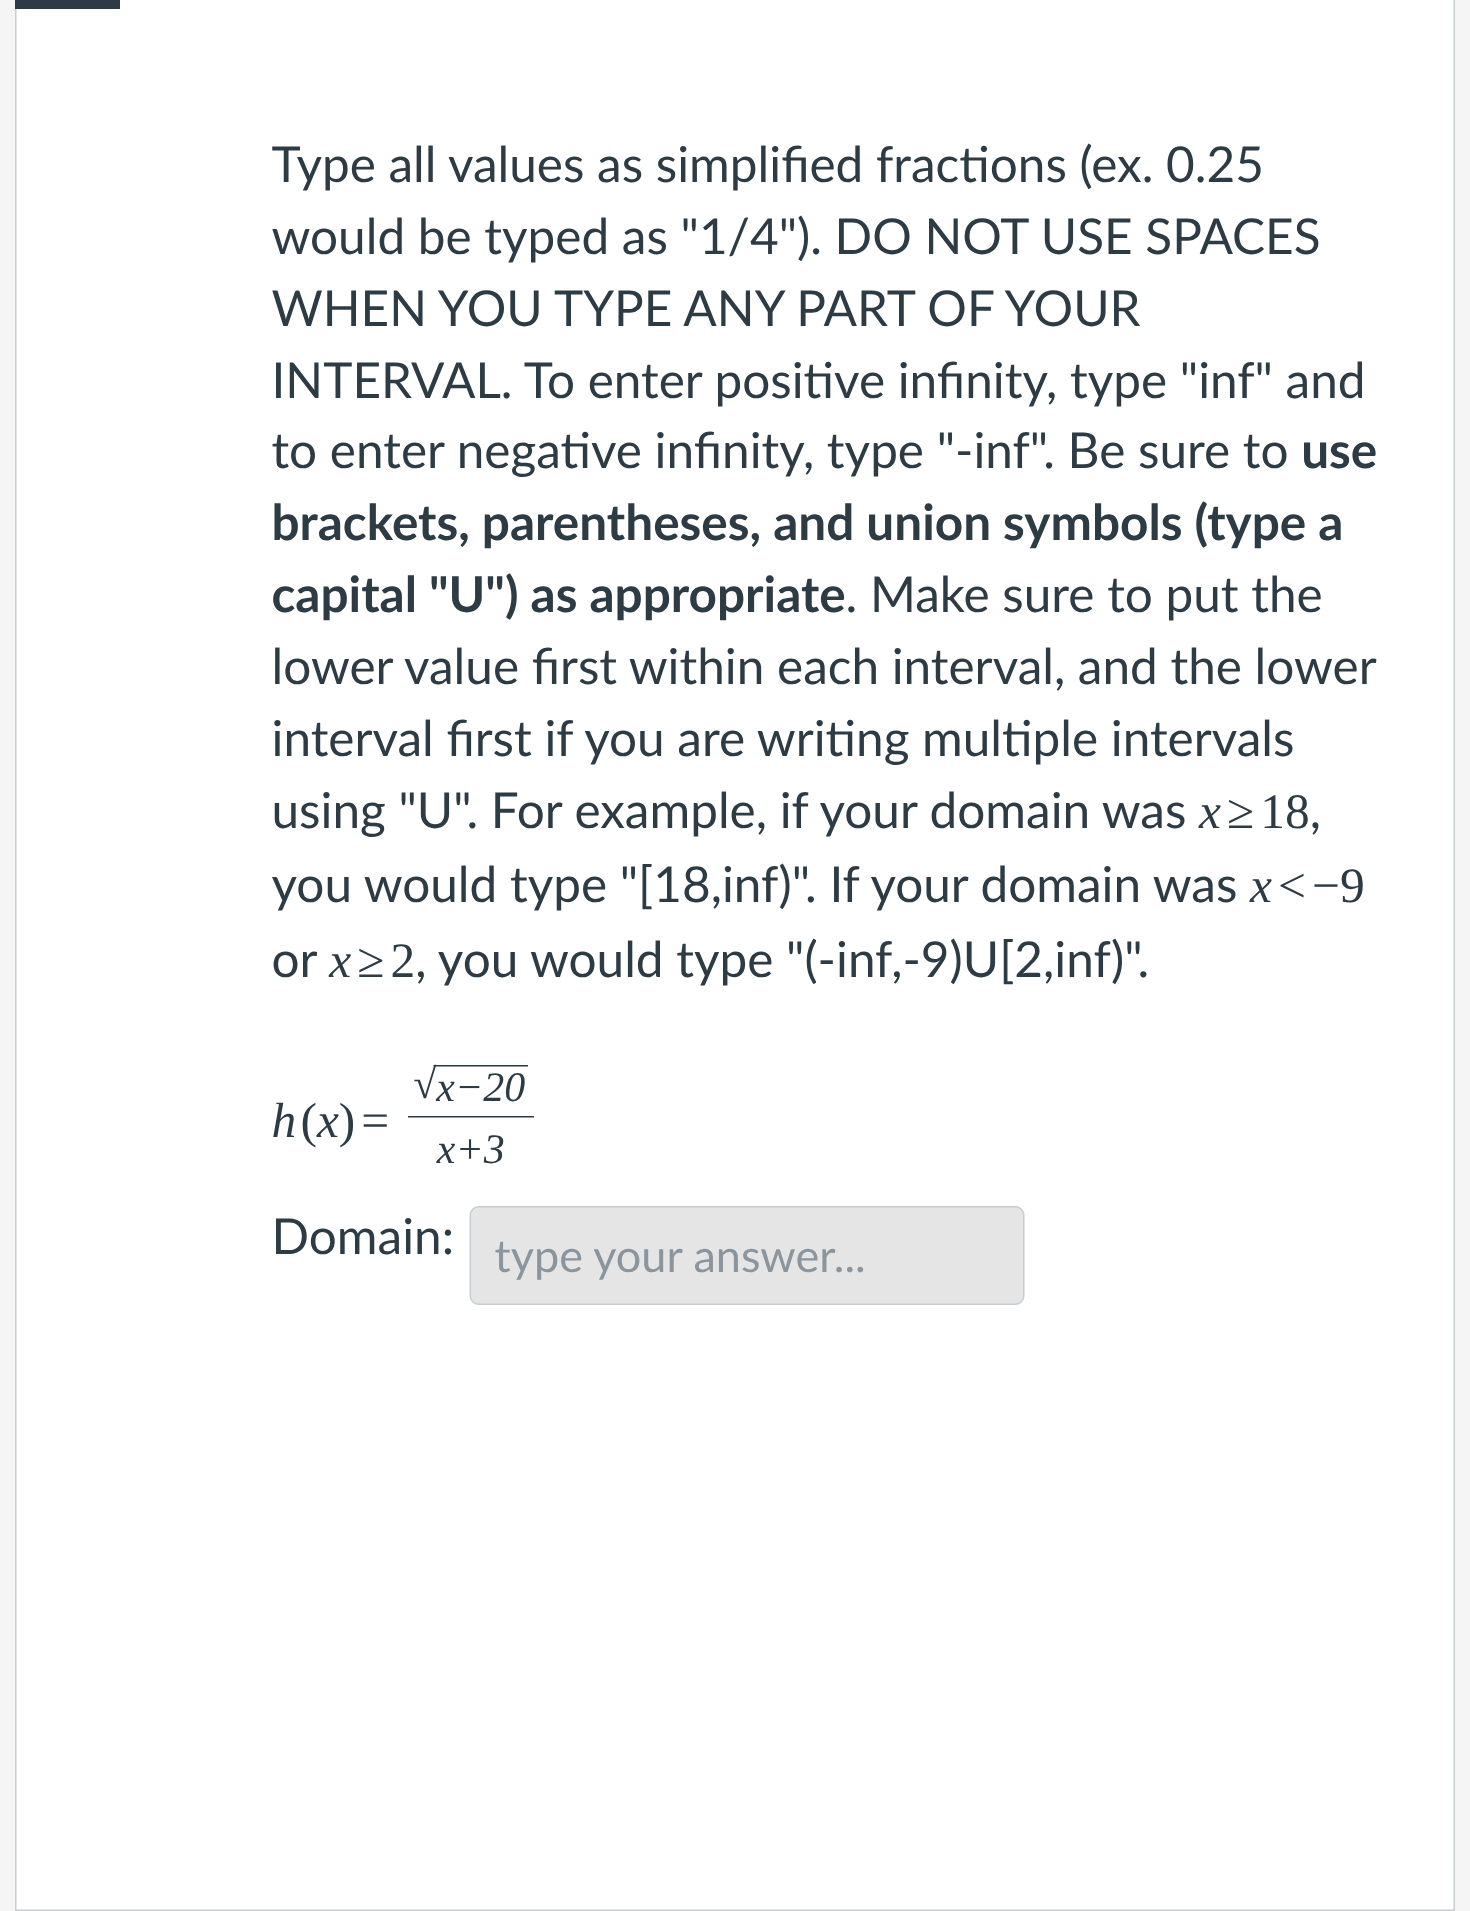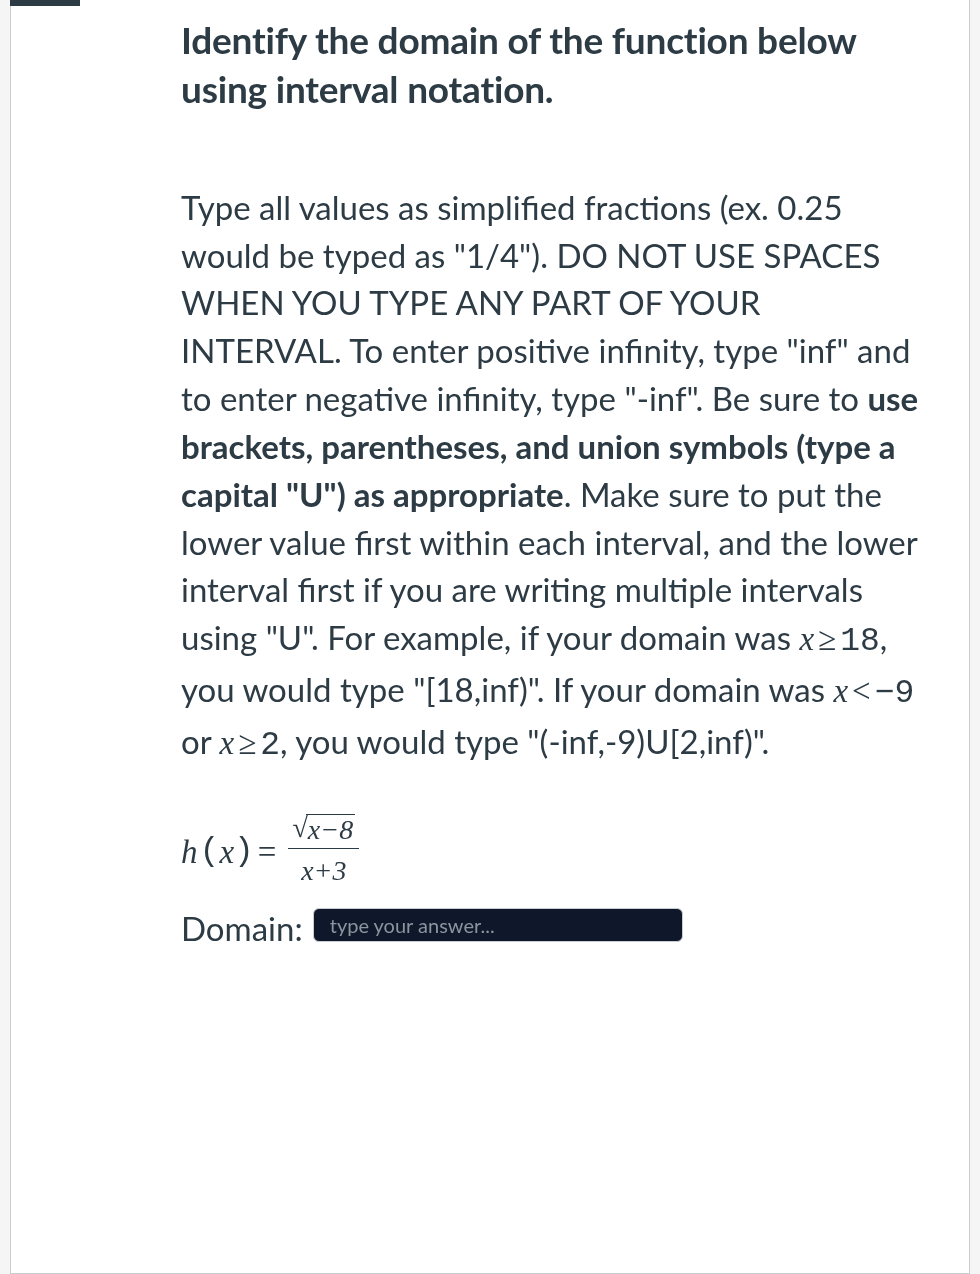--- a/index.html
+++ b/index.html
@@ -51,72 +51,71 @@
   p.instr b{font-weight:700;}
   .mathline{
     font-size:33px;
     line-height:1.4;
     margin:0 0 18px 0;
     display:flex;
     align-items:center;
     flex-wrap:wrap;
   }
   .mi{font-family:"Times New Roman",serif;font-style:italic;}
-  .mn{font-family:Liberation Mono, monospace;}
+  .mn{font-family:Liberation Serif, serif;}
   .mo{font-family:"Times New Roman",serif;padding:0 4px;}
   .frac{display:inline-flex;flex-direction:column;align-items:center;font-family:"Times New Roman",serif;font-size:28px;vertical-align:middle;margin-left:8px;}
   .frac .num{border-bottom:1.5px solid #2d3b45;padding:0 4px 2px 4px;display:flex;align-items:center;}
   .frac .den{padding:2px 4px 0 4px;}
   .sqrt{display:inline-flex;align-items:flex-start;}
   .sqrt .surd{font-size:28px;line-height:1;margin-right:-2px;}
   .sqrt .rad{border-top:1.5px solid #2d3b45;padding:0 2px;line-height:1.1;}
   .answer-row{
     display:flex;
     align-items:flex-start;
     font-size:33px;
     margin-top:10px;
   }
   .answer-row label{margin-right:10px;color:#2d3b45;}
   input[type=text]{
     font-family:inherit;
-    font-size:20px;
+    font-size:30px;
     color:#6c757d;
-    padding:4px 16px;
+    padding:14px 16px;
     border:1px solid #c7cdd1;
     border-radius:6px;
     width:370px;
     box-sizing:border-box;
-    background:#0f172a;
+    background:#e5e5e5;
   }
   input[type=text]::placeholder{color:#8a959e;opacity:1;}
 </style>
 </head>
 <body>
 
 <div class="card">
   <div class="tab"></div>
   <div class="inner">
 
-    <h2>Identify the domain of the function below using interval notation.</h2>
 
     <p class="instr">
       <span>Type all values as simplified fractions (ex. 0.25 would be typed as "1/4"). DO NOT USE SPACES WHEN YOU TYPE ANY PART OF YOUR INTERVAL. To enter positive infinity, type "inf" and to enter negative infinity, type "-inf".  Be sure to </span><b>use brackets, parentheses, and union symbols (type a capital "U") as appropriate</b><span>. Make sure to put the lower value first within each interval, and the lower interval first if you are writing multiple intervals using "U". For example, if your domain was </span><span class="mi">x</span><span class="mo">≥</span><span class="mn">18</span><span>, you would type "[18,inf)". If your domain was </span><span class="mi">x</span><span class="mo">&lt;</span><span class="mn">−9</span><span> or </span><span class="mi">x</span><span class="mo">≥</span><span class="mn">2</span><span>, you would type "(-inf,-9)U[2,inf)".</span>
     </p>
 
     <div class="mathline">
       <span class="mi">h</span>
       <span class="mn"> (</span>
       <span class="mi">x</span>
       <span class="mn">)</span>
       <span class="mo">=</span>
       <span class="frac">
         <span class="num">
           <span class="sqrt">
             <span class="surd">√</span>
-            <span class="rad mi">x−8</span>
+            <span class="rad mi">x−20</span>
           </span>
         </span>
         <span class="den mi">x+3</span>
       </span>
     </div>
 
     <div class="answer-row">
       <label>Domain:</label>
       <input type="text" placeholder="type your answer..." style="">
     </div>

